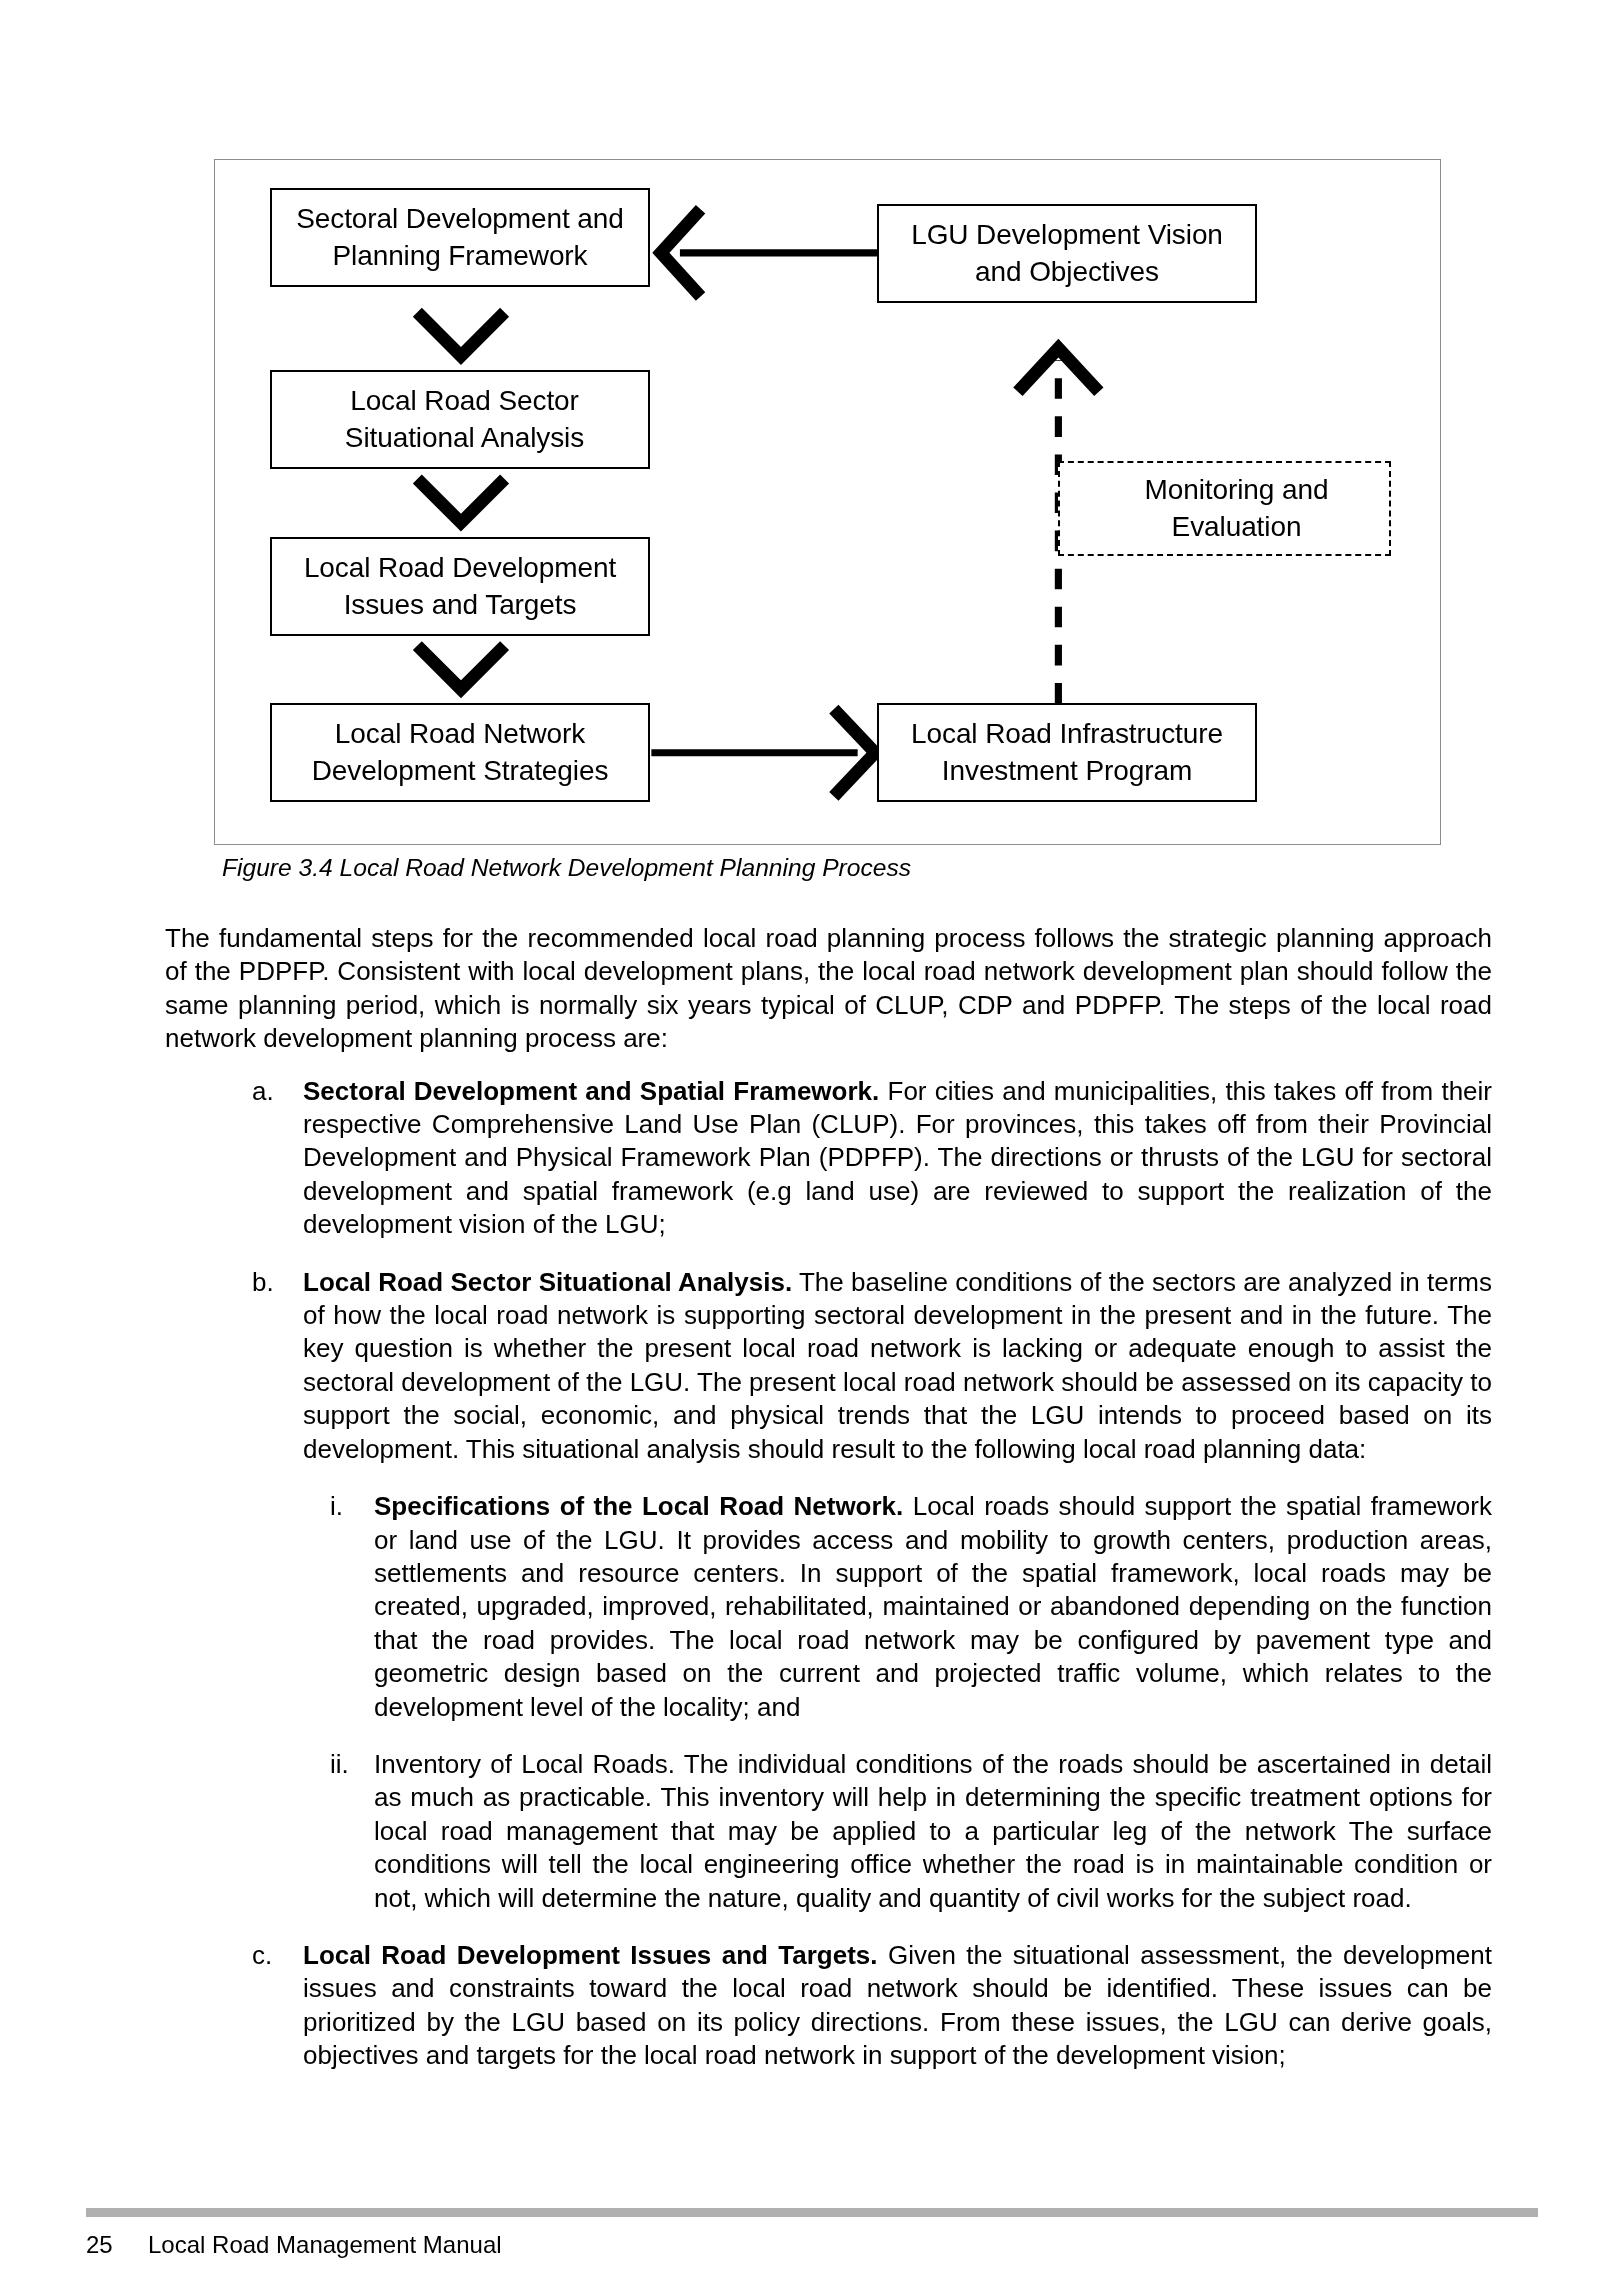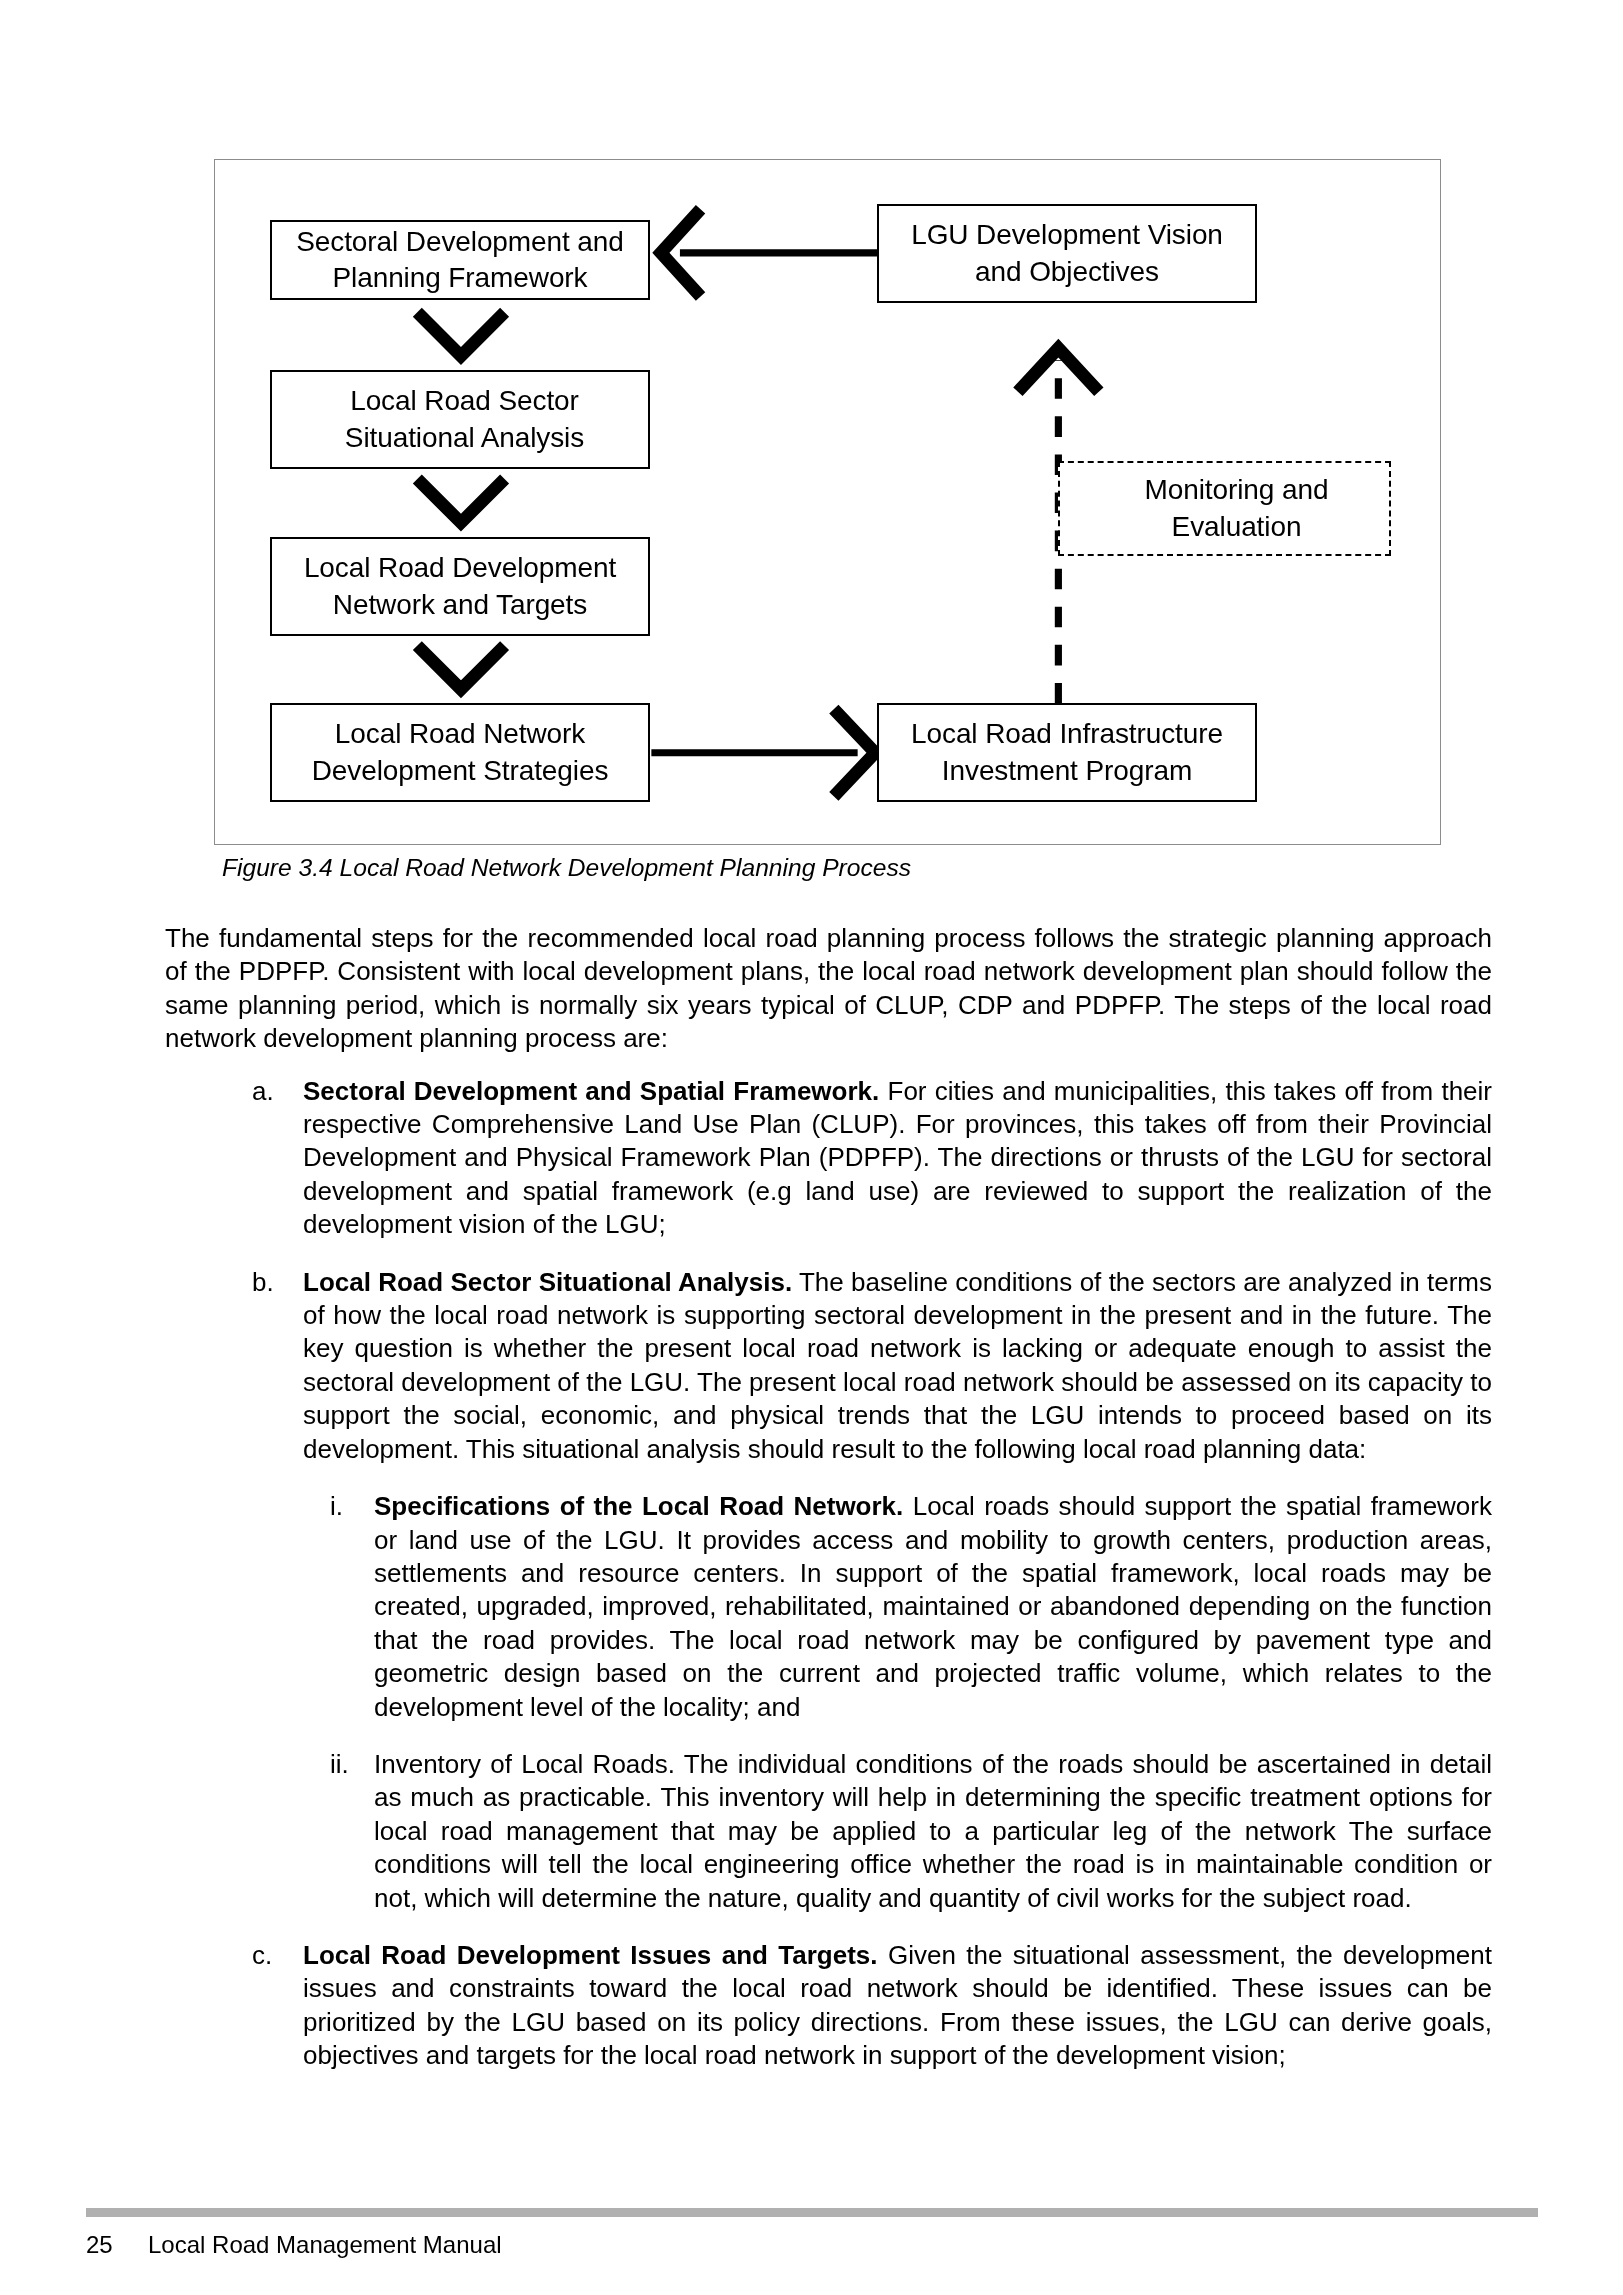--- a/index.html
+++ b/index.html
@@ -50,21 +50,21 @@
     line-height: 1.30;
     letter-spacing: -0.1px;
     color: #000000;
   }
   .flow-box.dashed {
     border: 2.4px dashed #000000;
   }
   .flow-box span { display: block; white-space: nowrap; }
 
   
-  #box-sectoral       { left: 55px;  top: 60px;  width: 380px; height: 80px; }
+  #box-sectoral       { left: 55px;  top: 28px;  width: 380px; height: 99px; }
   #box-situational    { left: 55px;  top: 210px; width: 380px; height: 99px; padding-left: 9px; }
   #box-issues         { left: 55px;  top: 377px; width: 380px; height: 99px; }
   #box-strategies     { left: 55px;  top: 543px; width: 380px; height: 99px; }
   #box-vision         { left: 662px; top: 44px;  width: 380px; height: 99px; }
   #box-investment     { left: 662px; top: 543px; width: 380px; height: 99px; text-align: right; }
   #box-monitoring     { left: 843px; top: 301px; width: 333px; height: 95px; padding-left: 24px; }
 
   
   #figure-caption {
     position: absolute;
@@ -193,21 +193,21 @@
     <span>Planning Framework</span>
   </div>
 
   <div class="flow-box" id="box-situational">
     <span>Local Road Sector</span>
     <span>Situational Analysis</span>
   </div>
 
   <div class="flow-box" id="box-issues">
     <span>Local Road Development</span>
-    <span>Network and Targets</span>
+    <span>Issues and Targets</span>
   </div>
 
   <div class="flow-box" id="box-vision">
     <span>LGU Development Vision</span>
     <span>and Objectives</span>
   </div>
 
   <div class="flow-box" id="box-strategies">
     <span>Local Road Network</span>
     <span>Development Strategies</span>

